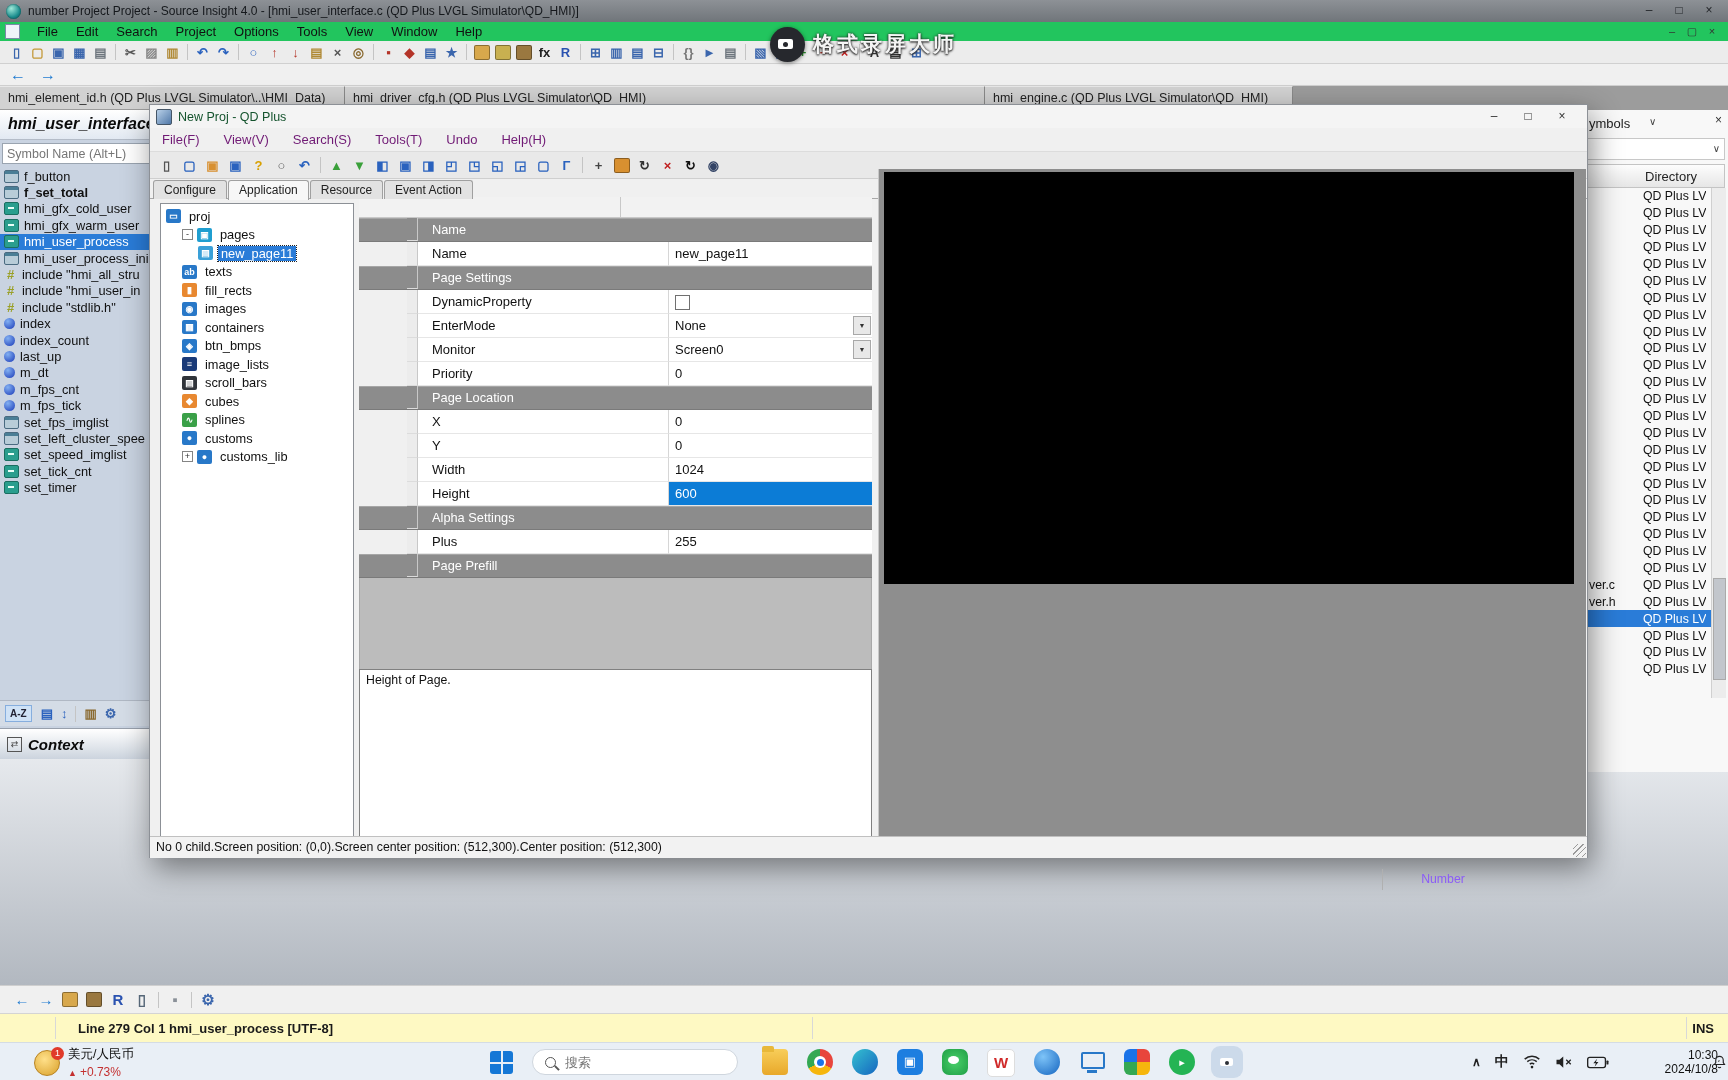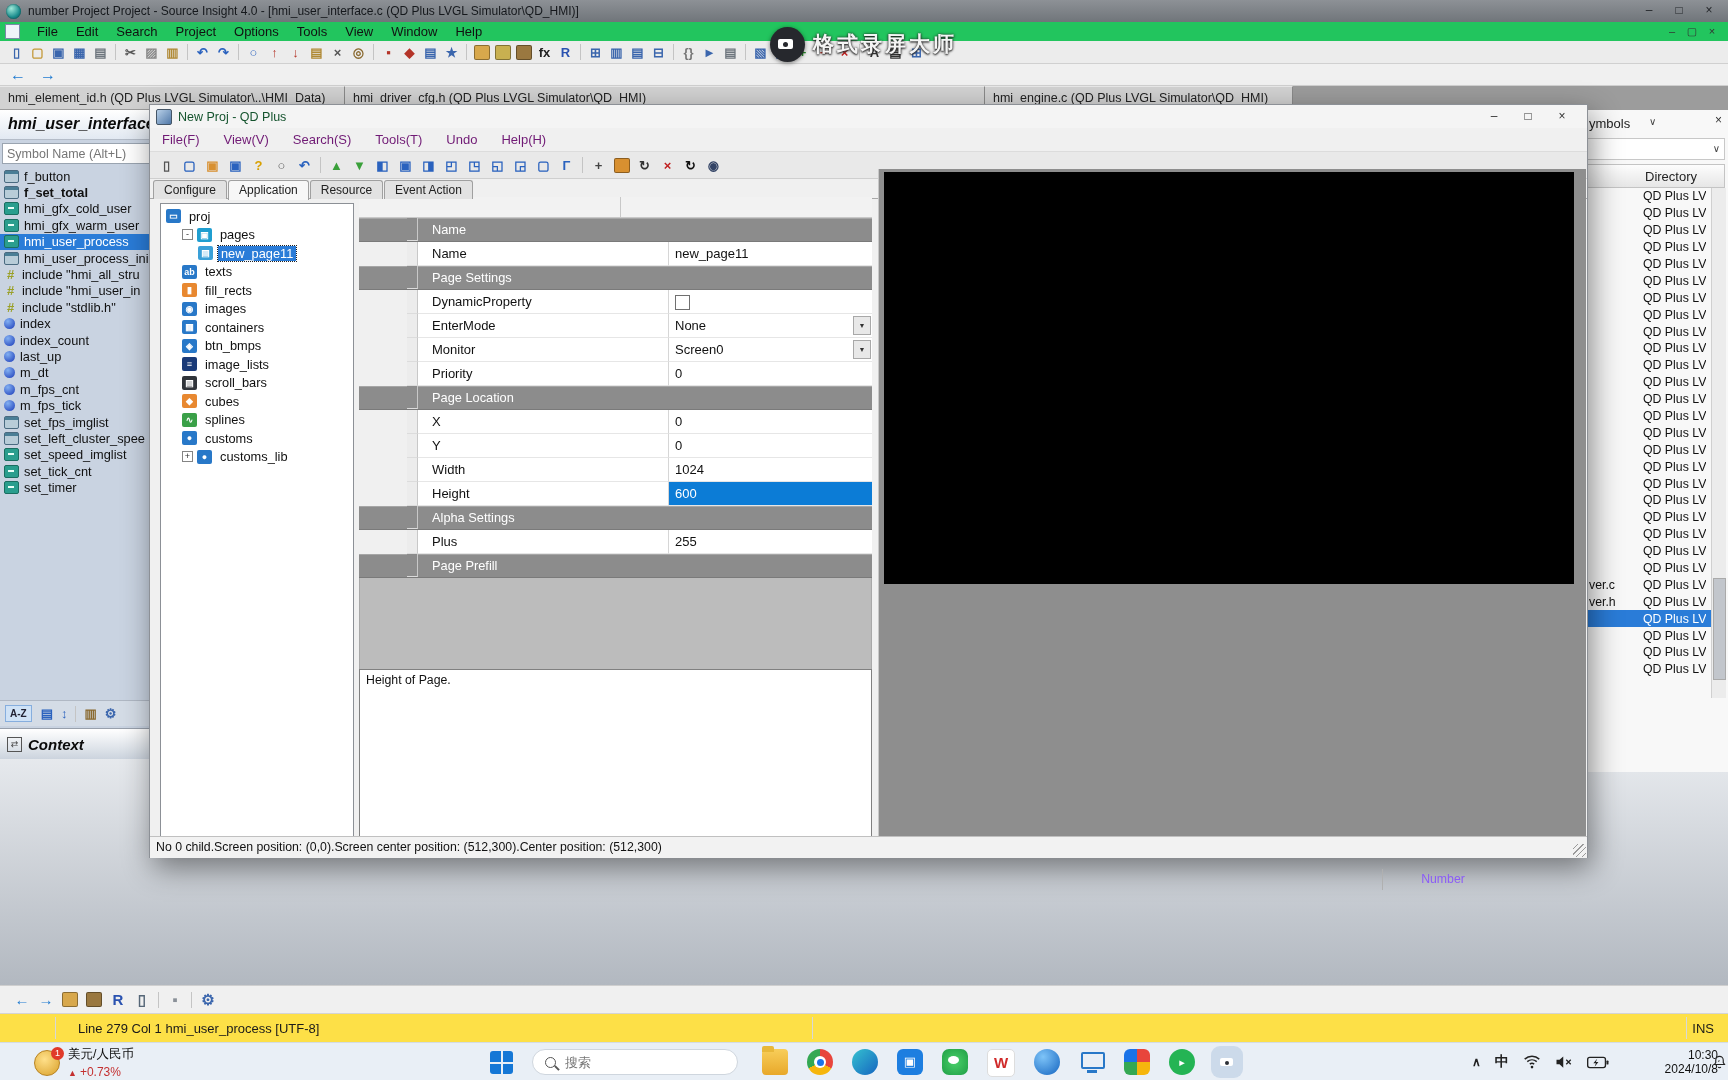--- a/index.html
+++ b/index.html
@@ -133,21 +133,21 @@
   #qd-status{position:absolute;left:0;top:731px;width:1437px;height:21px;background:#f2f2f2;border-top:1px solid #c0c0c0;}
   #qd-status .lt{position:absolute;left:6px;top:3px;font-size:12.3px;color:#111;}
   #qd-num{position:absolute;left:1232px;top:0;width:120px;height:21px;border-left:1px solid #b0b0b0;
     font-size:12.3px;color:#8b5cf6;text-align:center;line-height:21px;margin-top:32px;}
   #qd-grip{position:absolute;right:1px;bottom:1px;width:13px;height:13px;
     background:repeating-linear-gradient(135deg,transparent 0 3px,#9a9a9a 3px 4px);}
   
   #si-bottombar{left:0;top:985px;width:1728px;height:28px;background:#f0f0f0;border-top:1px solid #cfcfcf;
     display:flex;align-items:center;padding-left:10px;box-sizing:border-box;z-index:4;}
   #si-bottombar .tbi{width:22px;height:22px;font-size:15px;}
-  #si-statusline{left:0;top:1013px;width:1728px;height:29px;background:#fde047;border-top:1px solid #d4d4d4;z-index:4;}
+  #si-statusline{left:0;top:1013px;width:1728px;height:29px;background:#fef9c3;border-top:1px solid #d4d4d4;z-index:4;font-weight:bold;}
   #si-statusline .txt{position:absolute;left:78px;top:7px;font-size:13px;color:#1a1a1a;}
   #si-statusline .ins{position:absolute;right:14px;top:7px;font-size:13px;color:#1a1a1a;}
   .sl-sep{position:absolute;top:3px;width:1px;height:22px;background:#d8d8d8;}
   
   #taskbar{left:0;top:1042px;width:1728px;height:38px;background:#e9eff6;border-top:1px solid #d4dce4;z-index:5;}
   #stock{position:absolute;left:34px;top:3px;display:flex;}
   #coin{width:24px;height:24px;margin-top:4px;border-radius:50%;background:radial-gradient(circle at 40% 35%,#ffe08a,#d9a02a);
     border:1px solid #b8821f;position:relative;}
   #coin-badge{position:absolute;right:-5px;top:-4px;width:13px;height:13px;background:#e03a2a;border-radius:50%;
     color:#fff;font-size:9px;text-align:center;line-height:13px;}

